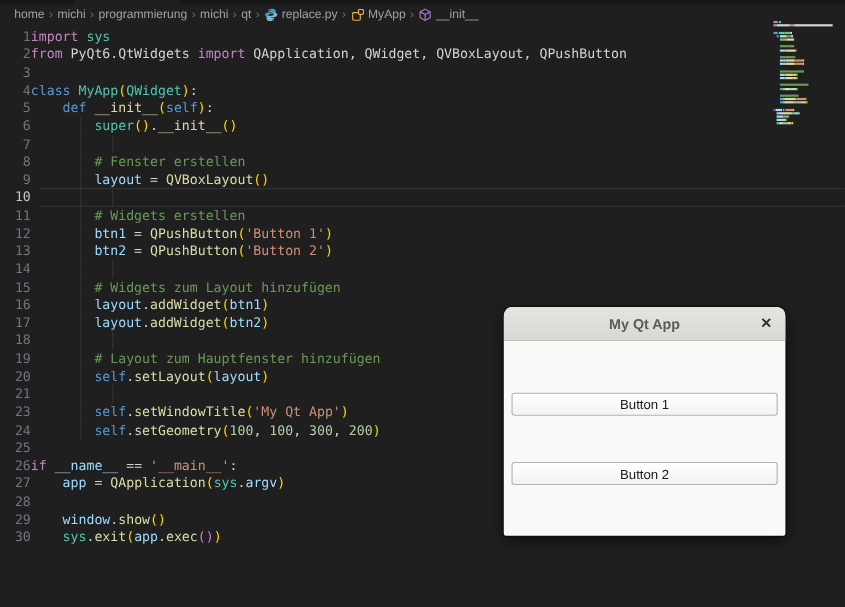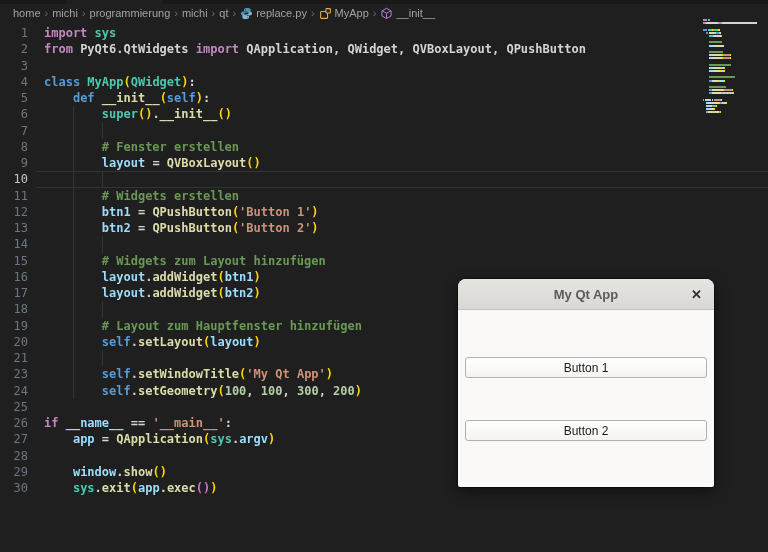--- a/index.html
+++ b/index.html
@@ -16,21 +16,21 @@
   .bc-item{display:flex;align-items:center;gap:3px;}
   .bc-sep{color:#6d6d6d;margin:0 4px;font-size:11px;}
   .bc-icon{width:13px;height:13px;display:inline-block;}
   
   .editor{position:absolute;left:0;top:22px;width:768px;bottom:0;}
   .lines{position:absolute;left:0;top:3px;right:0;}
   .line{position:relative;height:16.25px;line-height:16.25px;white-space:pre;
     font-family:"DejaVu Sans Mono",monospace;font-size:12px;}
   .num{position:absolute;left:0;top:0;width:28px;text-align:right;color:#6e7681;}
   .line.current .num{color:#c6c6c6;}
-  .content{position:absolute;left:44px;top:0;font-weight:bold;}
+  .content{position:absolute;left:28px;top:0;}
   .guide{position:absolute;top:0;bottom:0;width:1px;background:#333333;}
   .cl-band{position:absolute;left:36px;right:0;top:0;height:100%;box-sizing:border-box;
     border-top:1px solid #343434;border-bottom:1px solid #343434;}
   
   .minimap{position:absolute;left:703px;top:19px;width:60px;height:100px;overflow:hidden;}
   .mm-row{height:3.2px;white-space:nowrap;font-size:0;}
   .mm-seg{display:inline-block;height:2px;vertical-align:top;}
   
   .qt-window{position:absolute;left:458px;top:279px;width:256px;height:208px;
     background:#faf9f8;border-radius:8px 8px 2px 2px;

